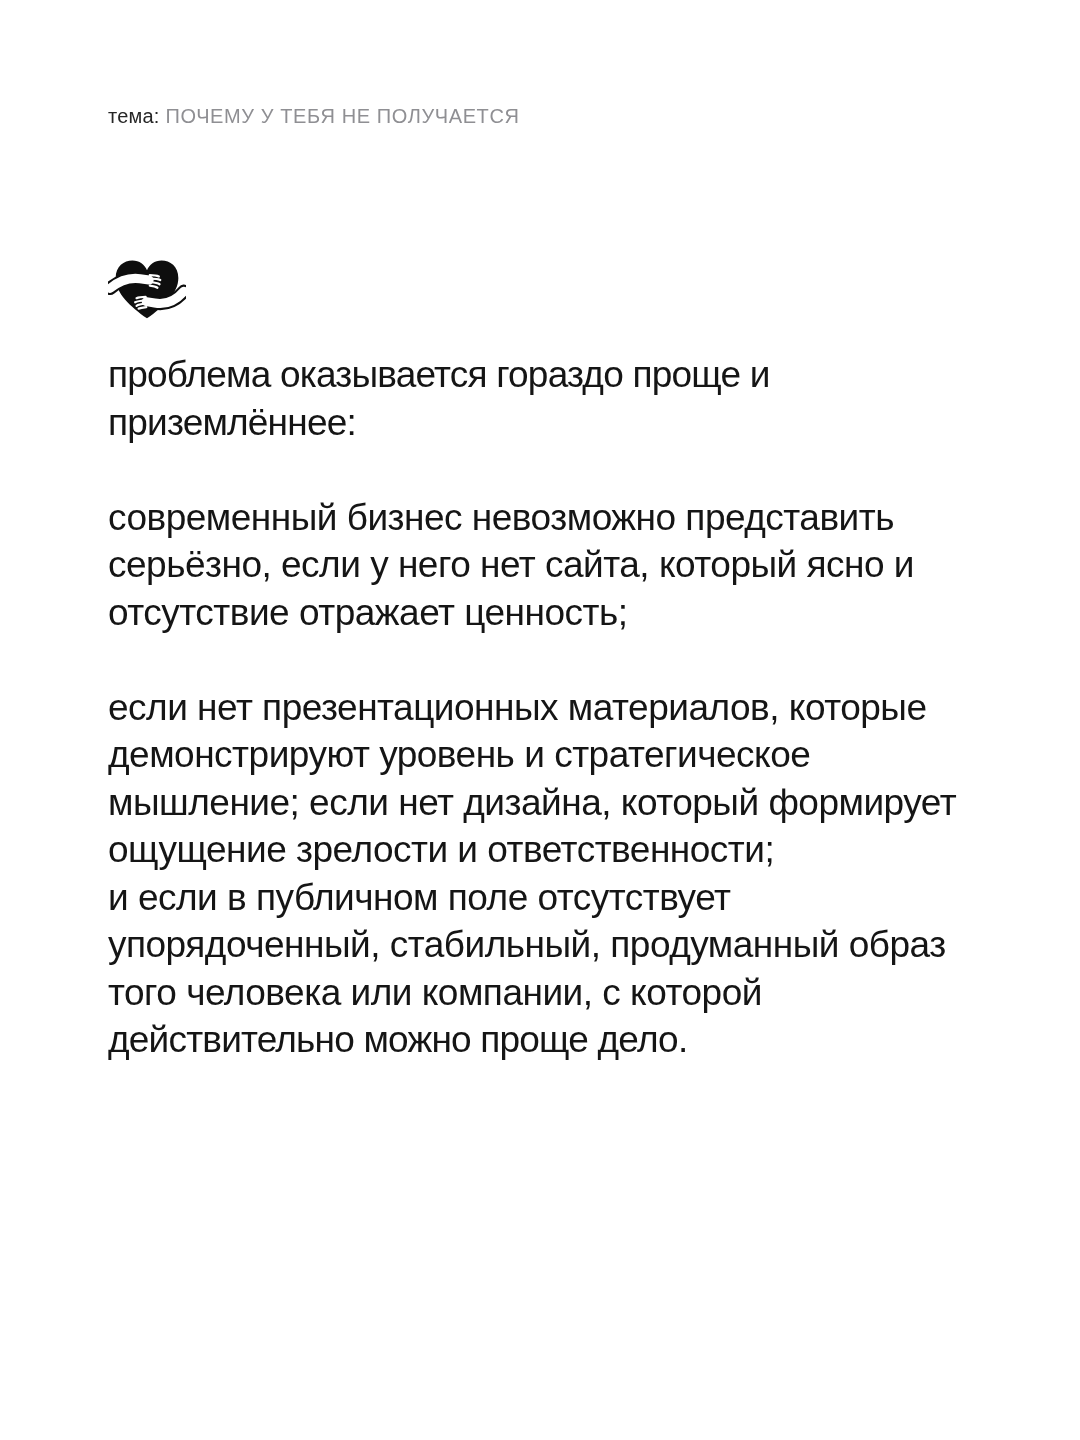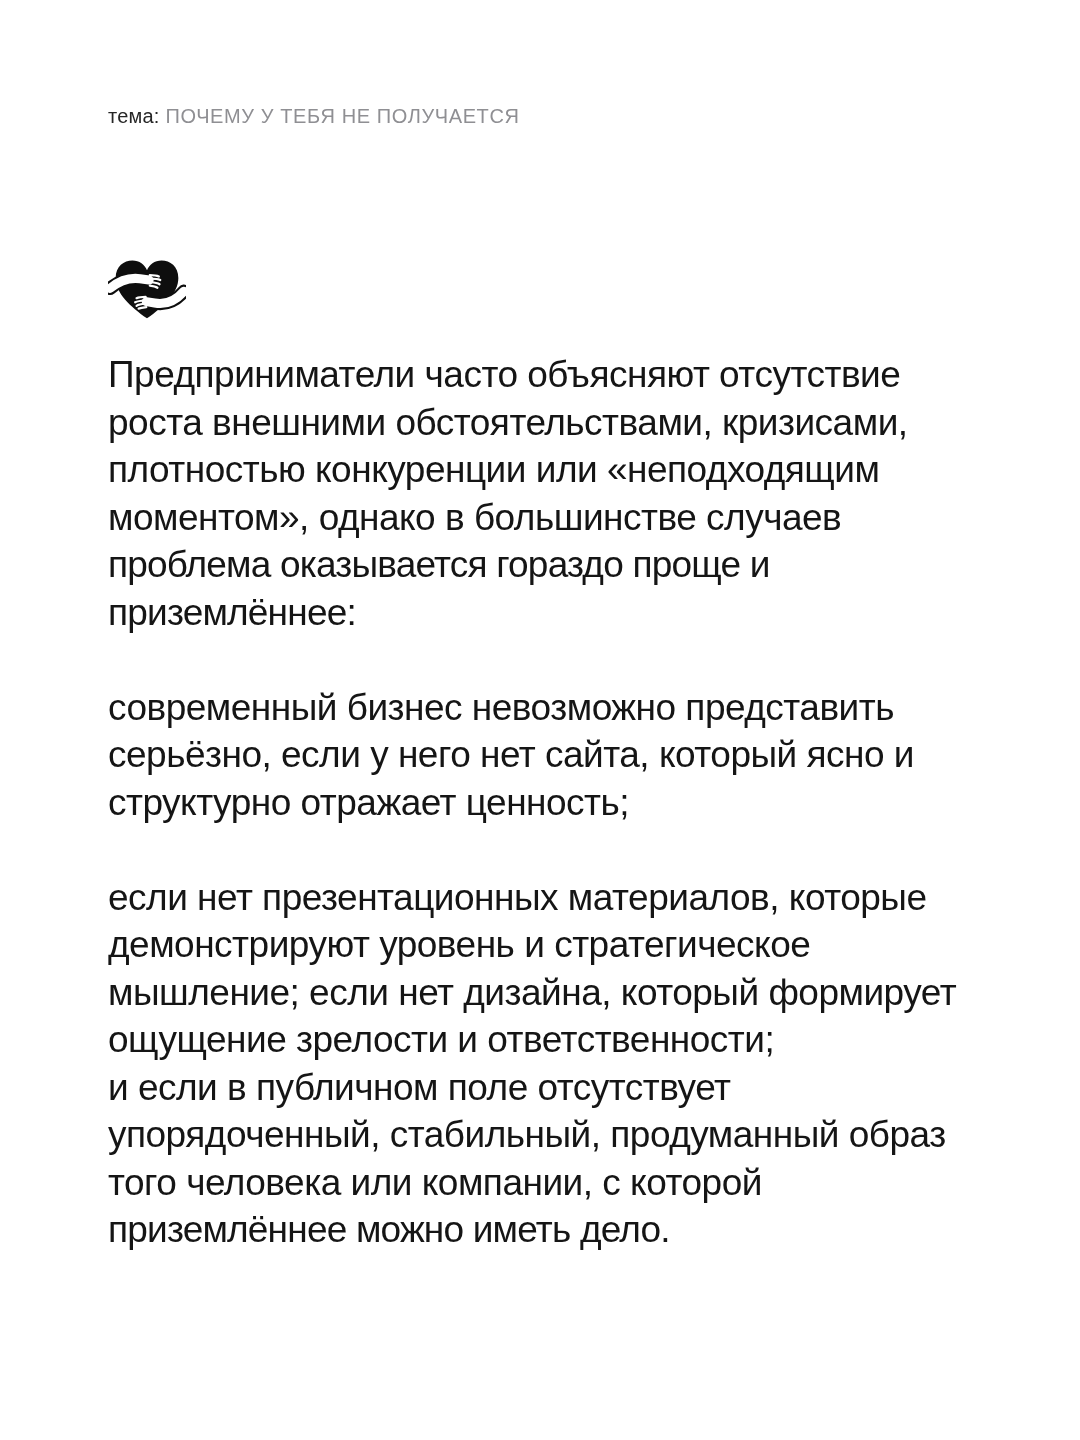--- a/index.html
+++ b/index.html
@@ -86,32 +86,28 @@
       <path d="M109,49 C98,62 84,69 67,66 L55,64" stroke="#ffffff" stroke-width="13" fill="none" stroke-linecap="round"></path>
 
       <path d="M54,57 q-9,0 -13,2" stroke="#ffffff" stroke-width="3.2" fill="none" stroke-linecap="round"></path>
       <path d="M53,62 q-10,1 -14,3" stroke="#ffffff" stroke-width="3.2" fill="none" stroke-linecap="round"></path>
       <path d="M54,67 q-10,1 -13,3" stroke="#ffffff" stroke-width="3.2" fill="none" stroke-linecap="round"></path>
       <path d="M55,72 q-8,1 -11,2" stroke="#ffffff" stroke-width="3.2" fill="none" stroke-linecap="round"></path>
     </svg>
   </div>
 
   <div class="article" style="color: rgb(21, 21, 21);">
-      <p><span>Предприниматели часто объясняют отсутствие
-роста внешними обстоятельствами, кризисами,
-плотностью конкуренции или «неподходящим
-моментом», однако в большинстве случаев
-</span><strong>проблема оказывается гораздо проще и
+      <p><strong>проблема оказывается гораздо проще и
 приземлённее</strong><span>:</span></p>
       <p><span>современный бизнес невозможно представить
 серьёзно, если у него нет сайта, который ясно и
-структурно отражает ценность;</span></p>
+отсутствие отражает ценность;</span></p>
       <p><span>если нет презентационных материалов, которые
 демонстрируют уровень и стратегическое
 мышление; если нет дизайна, который формирует
 ощущение зрелости и ответственности;
 и если в публичном поле отсутствует
 упорядоченный, стабильный, продуманный образ
 того человека или компании, с которой
-</span><strong>приземлённее можно иметь дело.</strong></p>
+</span><strong>действительно можно проще дело.</strong></p>
     </div>
 
 </div>
 
 </body></html>

